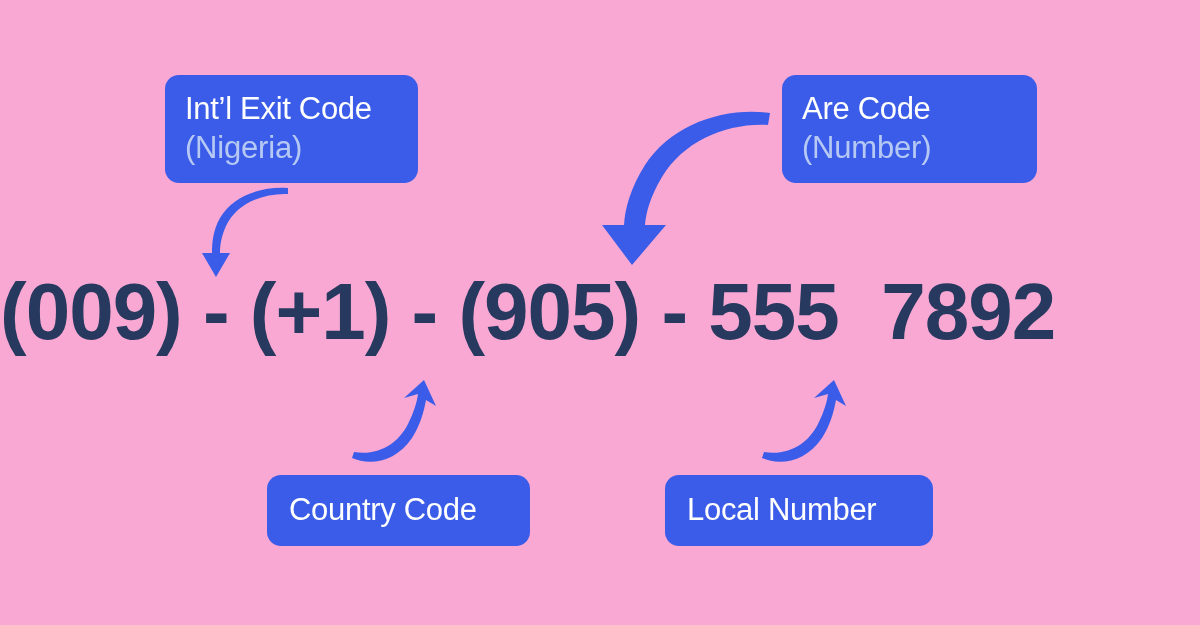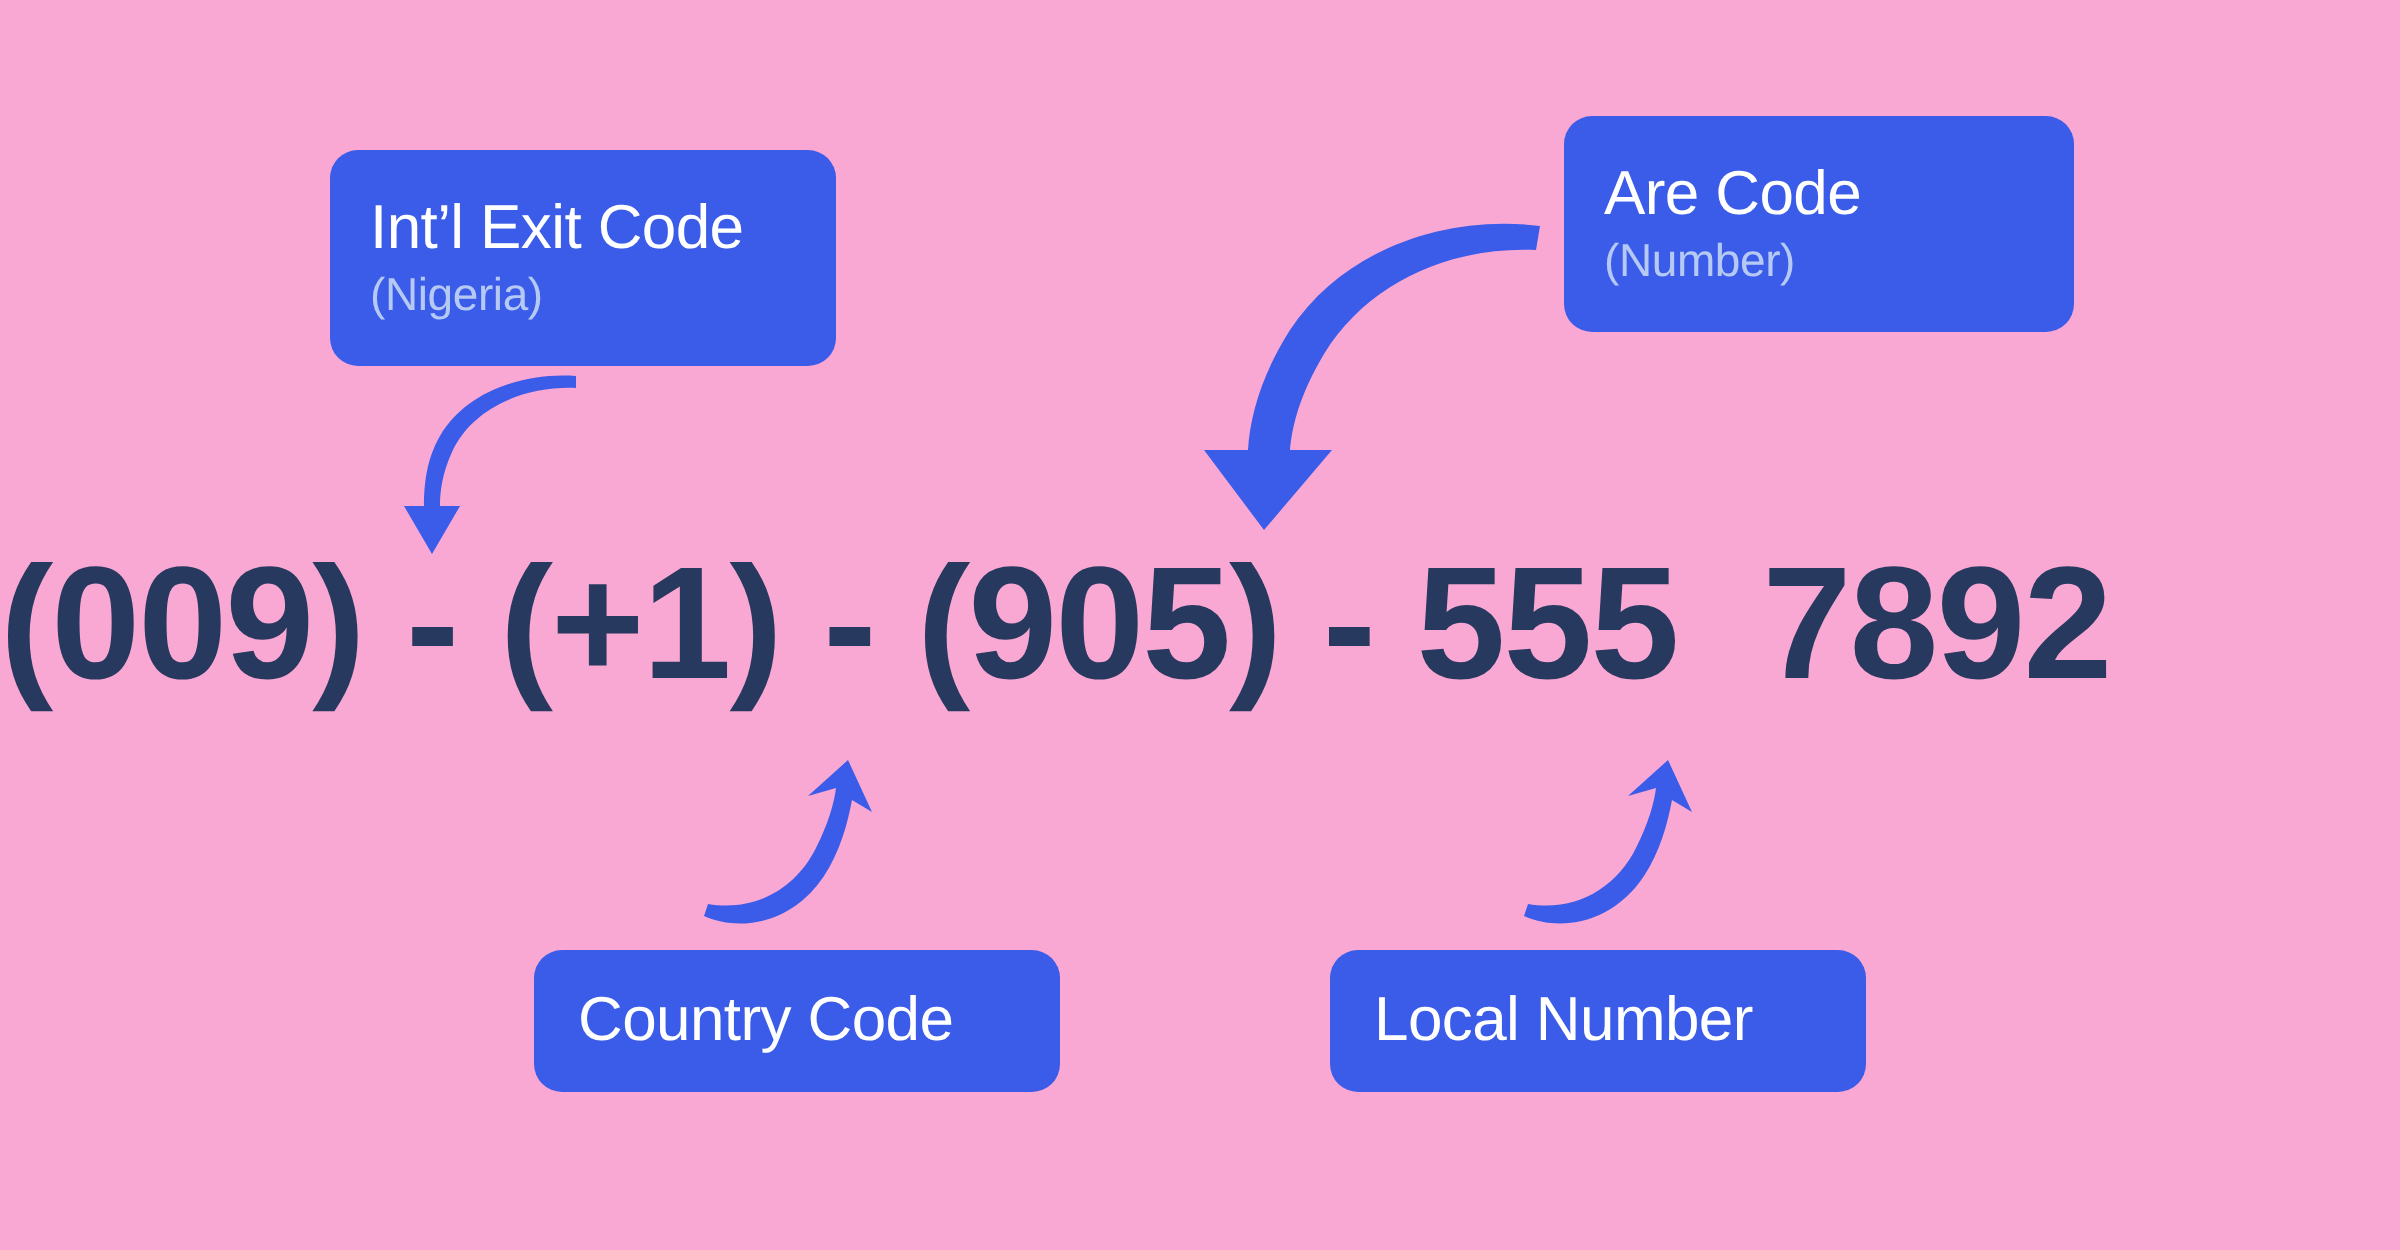--- a/index.html
+++ b/index.html
@@ -39,36 +39,36 @@
   }
   .badge-title {
     color: #ffffff;
     font-size: 31px;
     line-height: 1.12;
     letter-spacing: -0.3px;
     white-space: nowrap;
   }
   .badge-sub {
     color: #b6c9f4;
-    font-size: 23px;
+    font-size: 31px;
     line-height: 1.2;
     letter-spacing: -0.2px;
     margin-top: 2px;
     white-space: nowrap;
   }
   .badge-label {
     color: #ffffff;
     font-size: 31px;
     line-height: 1.1;
     letter-spacing: -0.3px;
     white-space: nowrap;
   }
 
   #badge-intl   { left: 165px; top: 75px;  width: 253px; height: 108px; }
-  #badge-area   { left: 782px; top: 58px;  width: 255px; height: 108px; }
+  #badge-area   { left: 782px; top: 75px;  width: 255px; height: 108px; }
   #badge-country{ left: 267px; top: 475px; width: 263px; height: 71px;  }
   #badge-local  { left: 665px; top: 475px; width: 268px; height: 71px;  }
 
   
   #phone-number {
     position: absolute;
     left: 0;
     top: 272px;
     width: 1200px;
     text-align: left;

